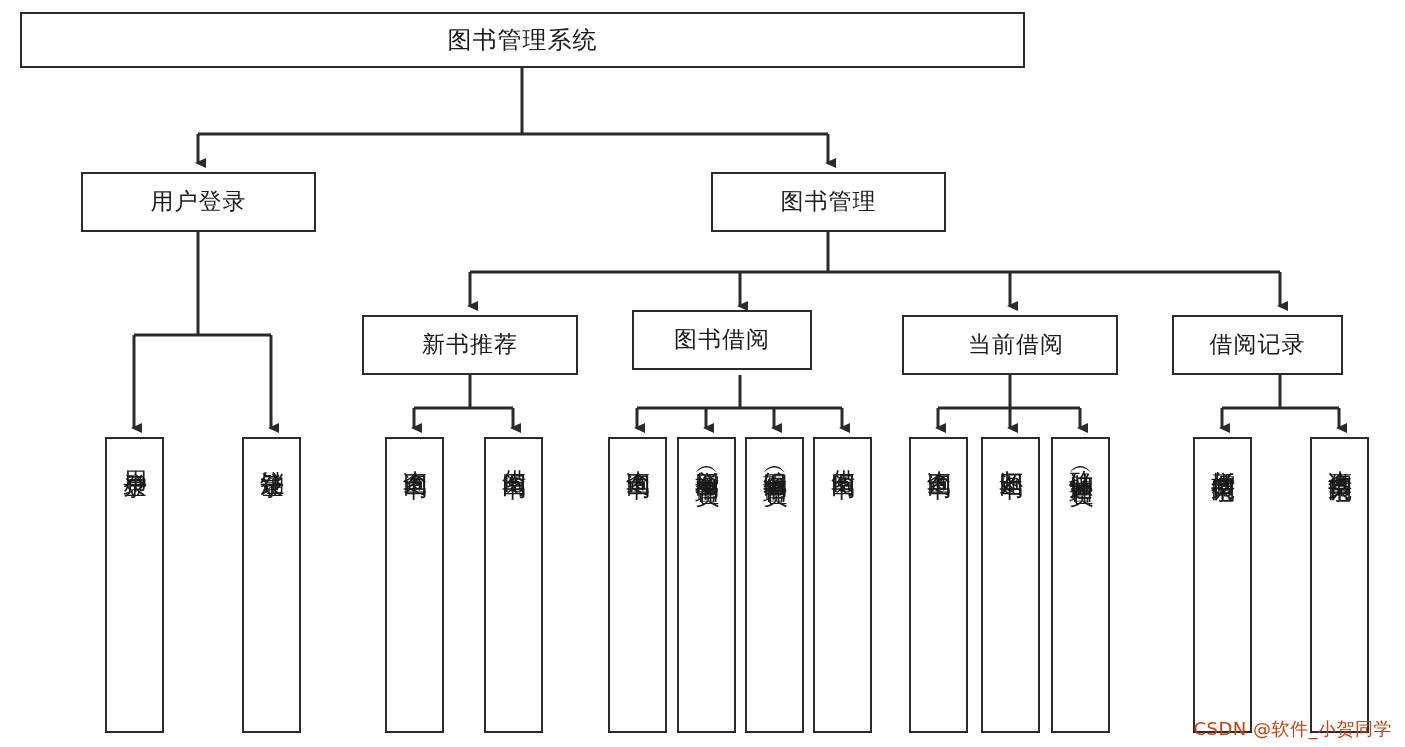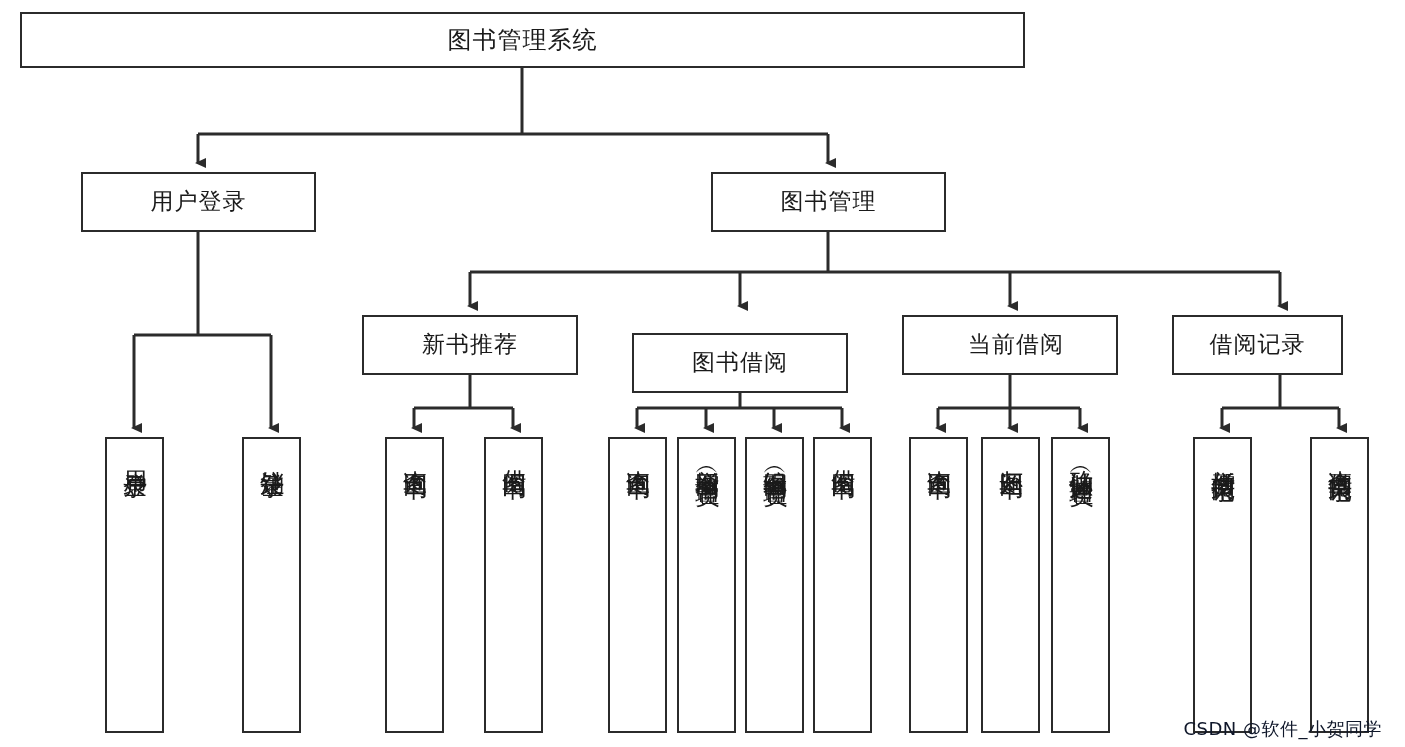--- a/index.html
+++ b/index.html
@@ -55,24 +55,24 @@
     text-orientation:upright;
     -webkit-text-orientation:upright;
     font-size:24px;
     line-height:1.06;
     letter-spacing:2px;
     white-space:nowrap;
     max-height:272px;
   }
   .watermark{
     position:absolute;
-    right:23px;
+    right:13px;
     bottom:6px;
     font-size:18px;
-    color:#0f172a;
+    color:#c2410c;
     letter-spacing:0.5px;
     z-index:5;
     white-space:nowrap;
   }
 </style>
 </head>
 <body>
 
 <div id="stage">
 
@@ -133,21 +133,21 @@
   <div class="node branch" style="left: 81px; top: 172px; width: 235px; height: 60px;">
     <span class="node-label">用户登录</span>
   </div>
   <div class="node branch" style="left: 711px; top: 172px; width: 235px; height: 60px;">
     <span class="node-label">图书管理</span>
   </div>
 
   <div class="node category" style="left: 362px; top: 315px; width: 216px; height: 60px;">
     <span class="node-label">新书推荐</span>
   </div>
-  <div class="node category" style="left: 632px; top: 333px; width: 216px; height: 60px;">
+  <div class="node category" style="left: 632px; top: 310px; width: 180px; height: 60px;">
     <span class="node-label">图书借阅</span>
   </div>
   <div class="node category" style="left: 902px; top: 315px; width: 216px; height: 60px; padding-left: 12px;">
     <span class="node-label">当前借阅</span>
   </div>
   <div class="node category" style="left: 1172px; top: 315px; width: 171px; height: 60px;">
     <span class="node-label">借阅记录</span>
   </div>
 
   <div class="node leaf" style="left: 105px; top: 437px; width: 59px; height: 296px;">

